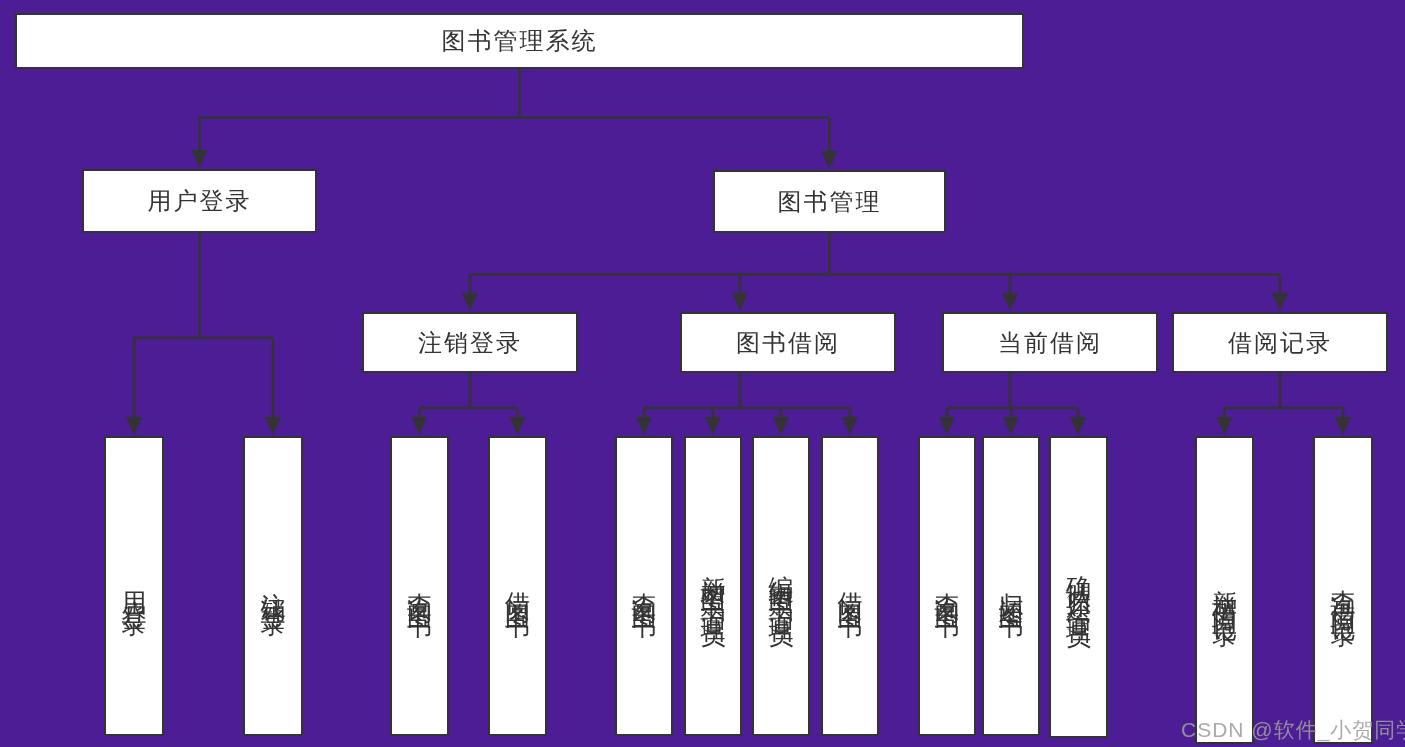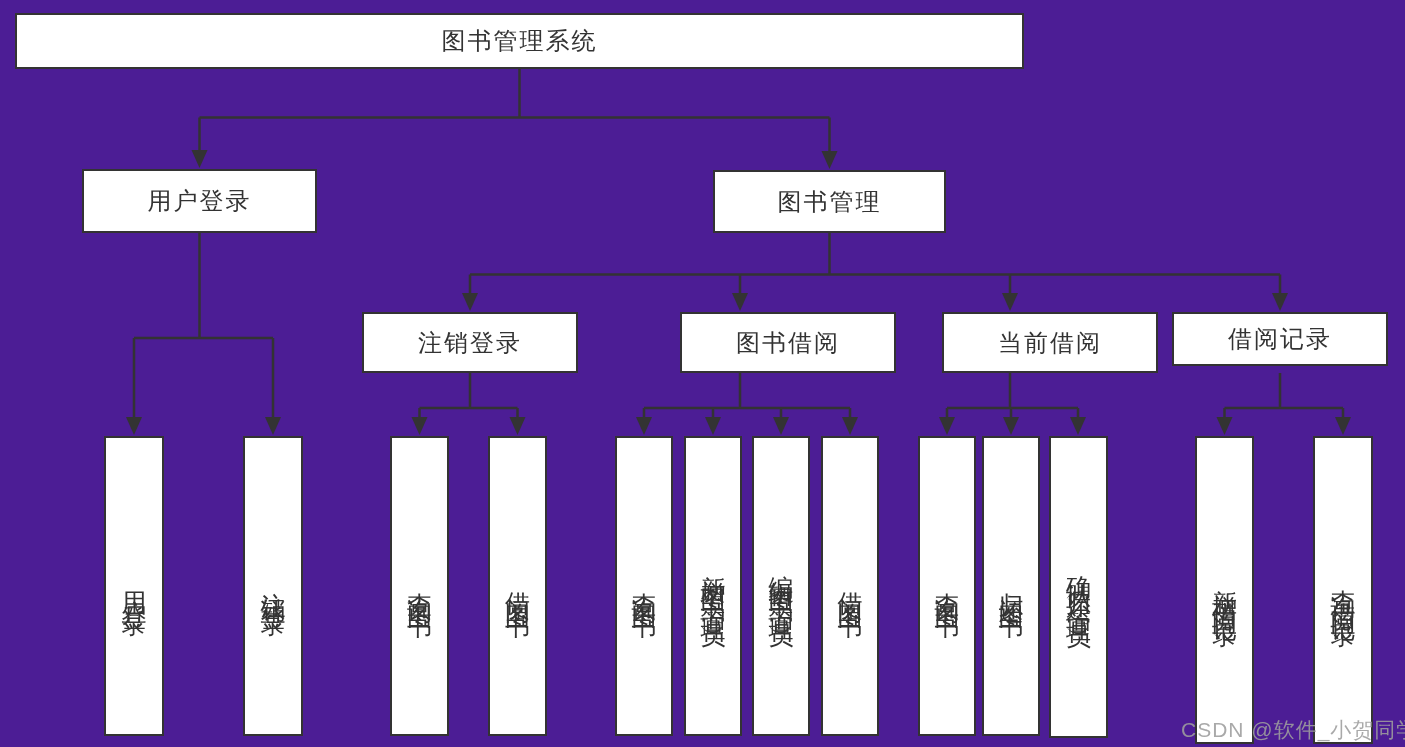--- a/index.html
+++ b/index.html
@@ -98,21 +98,21 @@
 
   <div class="box hbox" style="left:362px;top:312px;width:216px;height:61px;">
     <span>注销登录</span>
   </div>
   <div class="box hbox" style="left:632px;top:312px;width:216px;height:61px;margin-left:48px;">
     <span>图书借阅</span>
   </div>
   <div class="box hbox" style="left:902px;top:312px;width:216px;height:61px;margin-left:40px;">
     <span>当前借阅</span>
   </div>
-  <div class="box hbox" style="left:1172px;top:312px;width:216px;height:54px;">
+  <div class="box hbox" style="left:1172px;top:312px;width:216px;height:61px;">
     <span>借阅记录</span>
   </div>
 
   <div class="box leaf" style="left:104px;top:436px;width:60px;height:300px;">
     <span>用户登录</span>
   </div>
   <div class="box leaf" style="left:243px;top:436px;width:60px;height:300px;">
     <span>注销登录</span>
   </div>
 

